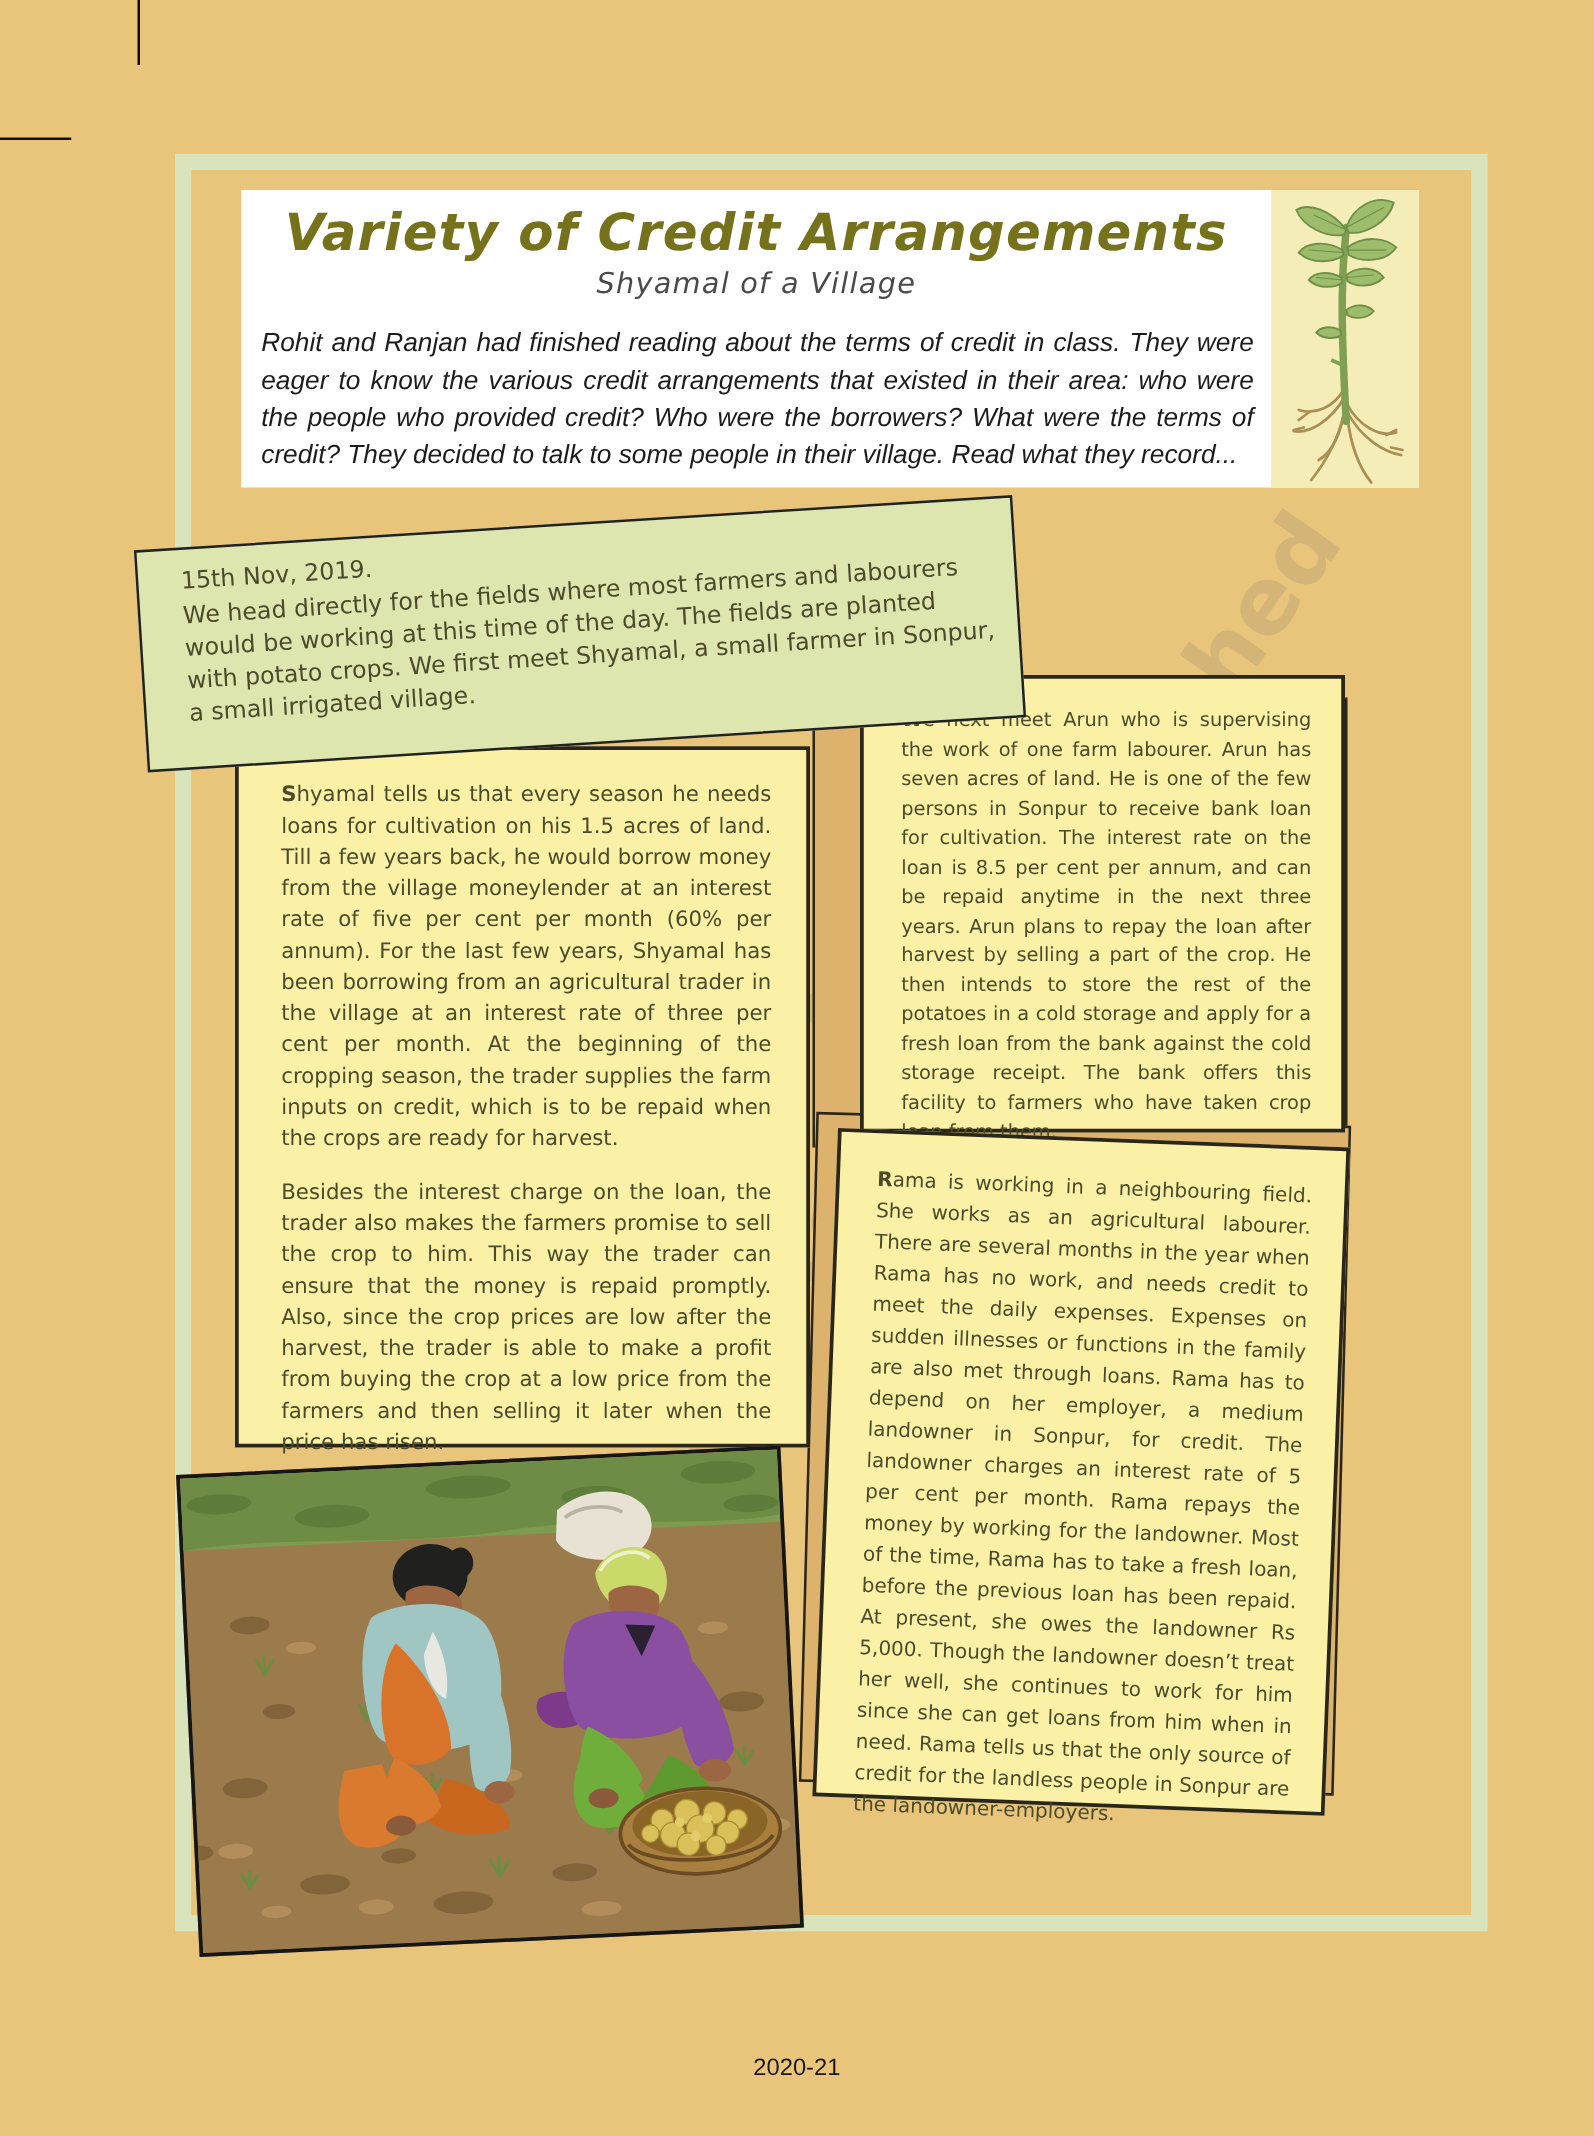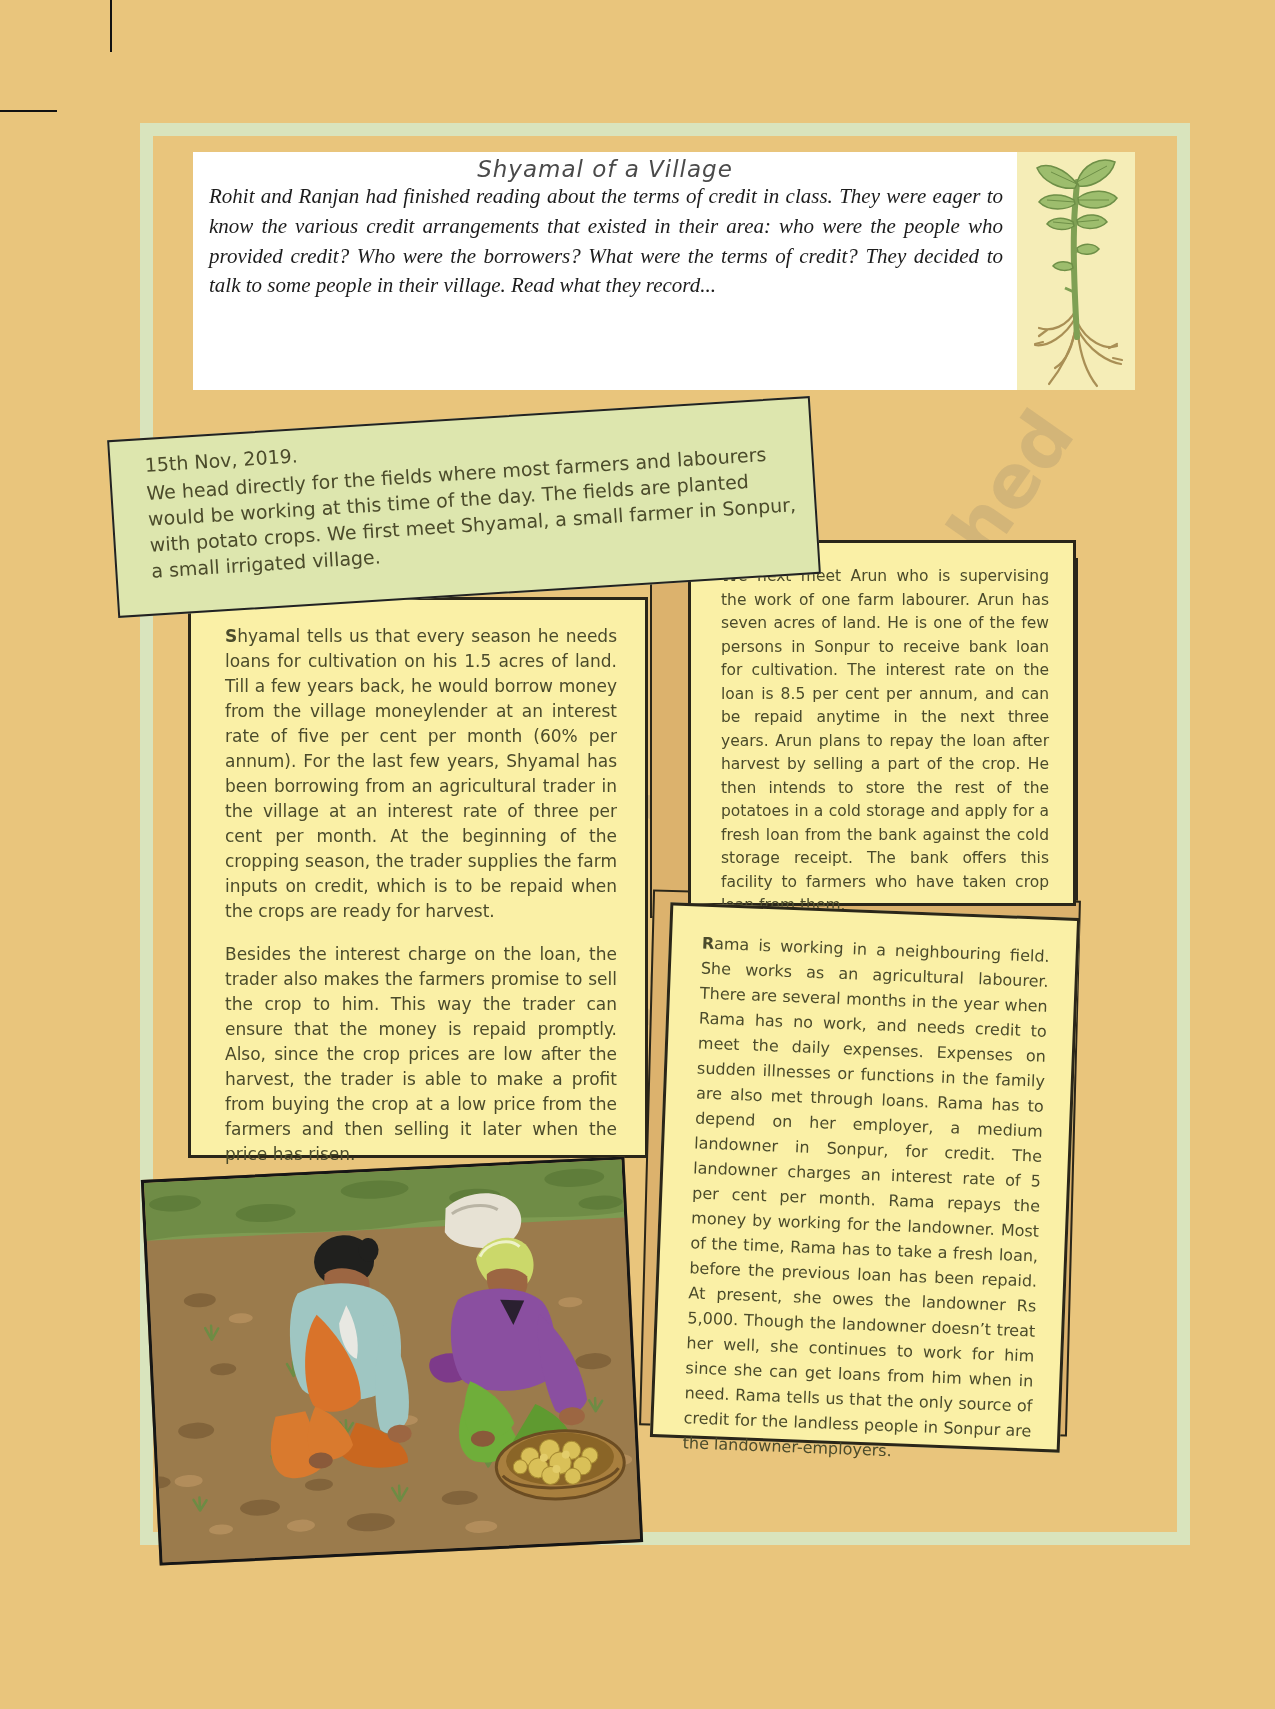--- a/index.html
+++ b/index.html
@@ -21,21 +21,21 @@
              white-space:nowrap;pointer-events:none;}
 
   
   .header-box{position:absolute;left:193px;top:152px;width:942px;height:238px;
               background:#ffffff;z-index:3;}
   .header-content{position:absolute;left:0;top:0;right:118px;bottom:0;}
   .title{margin:10px 0 0 0;text-align:center;font-style:italic;font-weight:bold;
          font-size:41px;letter-spacing:1px;color:#76721c;}
   .subtitle{margin:4px 0 0 0;text-align:center;font-style:italic;font-weight:normal;
             font-size:23px;color:#4a4a4a;letter-spacing:1px;}
-  .intro{margin:0 14px 0 16px;font-family:Liberation Serif, serif;font-style:italic;
+  .intro{margin:20px 14px 0 16px;font-family:Liberation Sans, sans-serif;font-style:italic;
          font-size:21px;line-height:1.42;color:#1c1c1c;text-align:justify;}
   .plant-strip{position:absolute;right:0;top:0;width:118px;height:100%;background:#f5edb7;}
   .plant-strip svg{display:block;width:100%;height:100%;}
 
   
   .hand{color:#4b4b2b;}
   .note{position:absolute;left:112px;top:418px;width:648px;min-height:148px;z-index:6;
         background:#dde6ae;border:2px solid #222;transform:rotate(-3.6deg);
         padding:12px 18px 14px 34px;font-size:19px;line-height:26px;}
   .note .date{margin:0 0 2px 0;}
@@ -74,20 +74,21 @@
 
   <div class="frame"></div>
 
   <div class="watermark">
     <div>© NCERT</div>
     <div>not to be republished</div>
   </div>
 
   <div class="header-box">
     <div class="header-content">
+      <h1 class="title">Variety of Credit Arrangements</h1>
       <h2 class="subtitle">Shyamal of a Village</h2>
       <p class="intro">Rohit and Ranjan had finished reading about the terms of credit in class. They were eager to know the various credit arrangements that existed in their area: who were the people who provided credit? Who were the borrowers? What were the terms of credit? They decided to talk to some people in their village.  Read what they record...</p>
     </div>
     <div class="plant-strip">
       <svg viewBox="0 0 118 238">
         <rect x="0" y="0" width="118" height="238" fill="#f5edb7"></rect>
 
         <g stroke="#a98f55" stroke-width="2.2" fill="none" stroke-linecap="round">
           <path d="M59,158 C50,175 34,180 22,176"></path>
           <path d="M59,165 C48,185 30,195 18,193"></path>
@@ -241,14 +242,15 @@
         <g fill="#e3cd6b">
           <circle cx="386" cy="294" r="4"></circle>
             <circle cx="408" cy="292" r="4"></circle>
             <circle cx="398" cy="306" r="4"></circle>
         </g>
         <path d="M344,310 C360,330 444,330 460,308" stroke="#6b4c22" stroke-width="3" fill="none"></path>
       </g>
     </svg>
   </div>
 
+  <div class="footer">2020-21</div>
 
 </div>
 
 </body></html>

